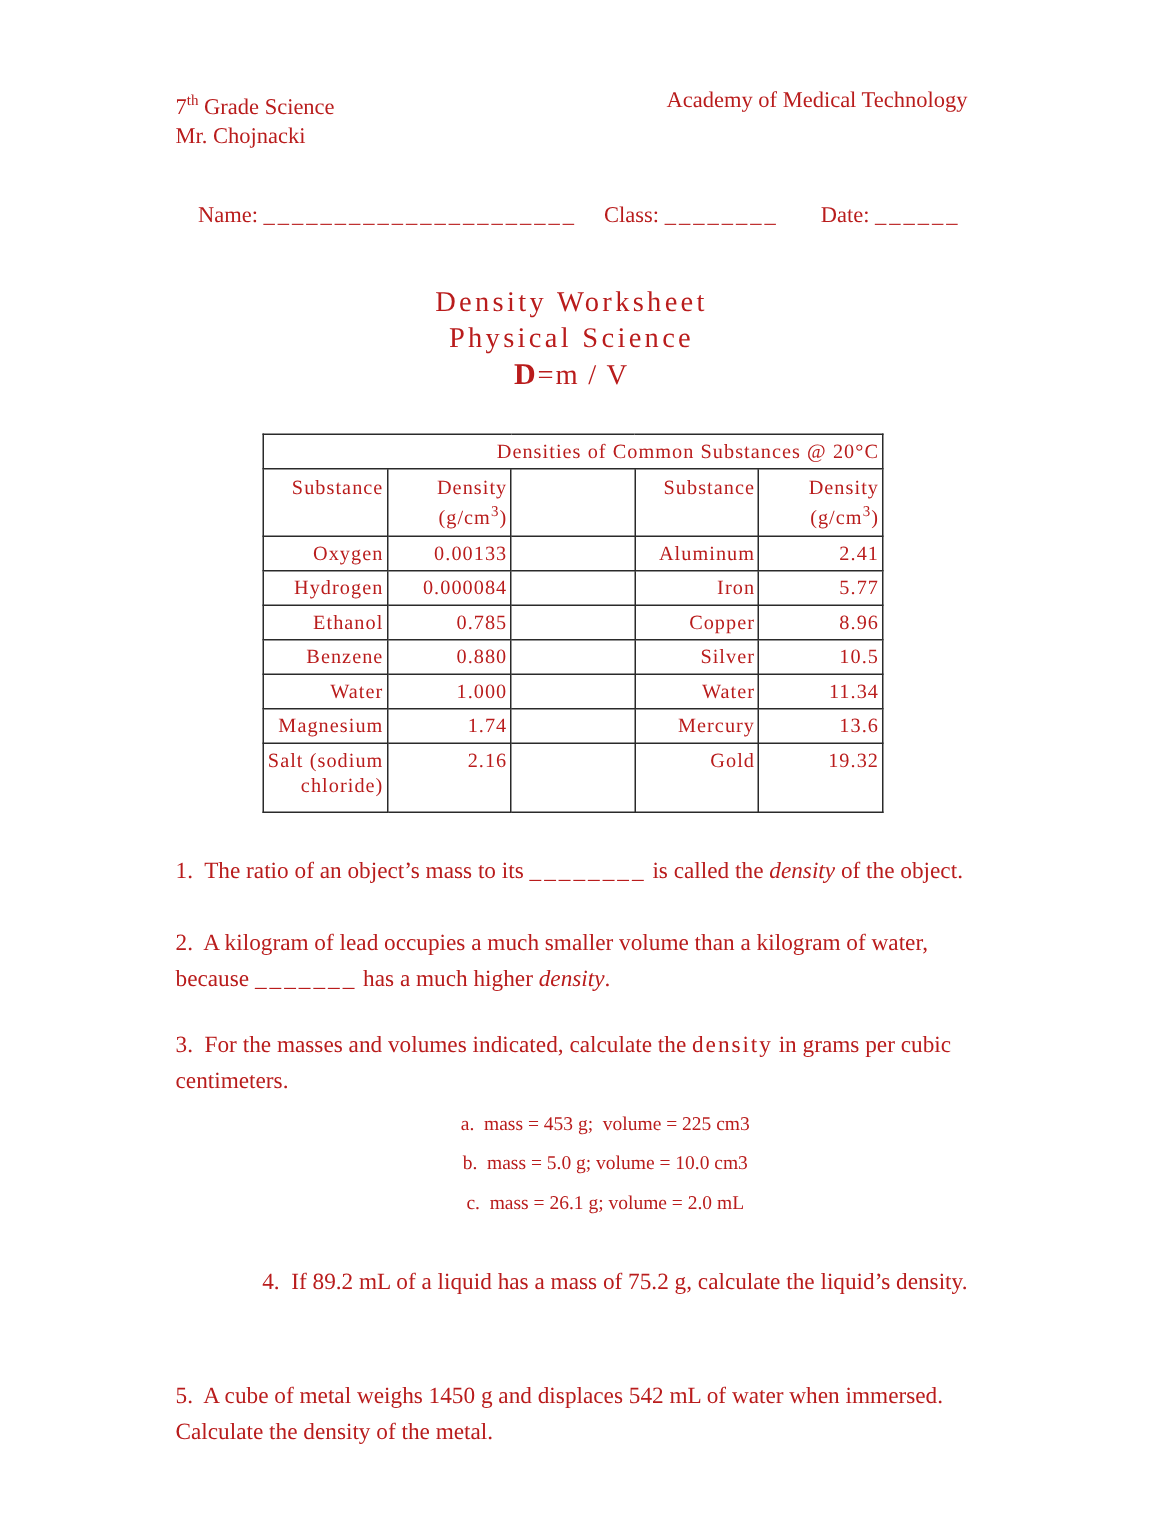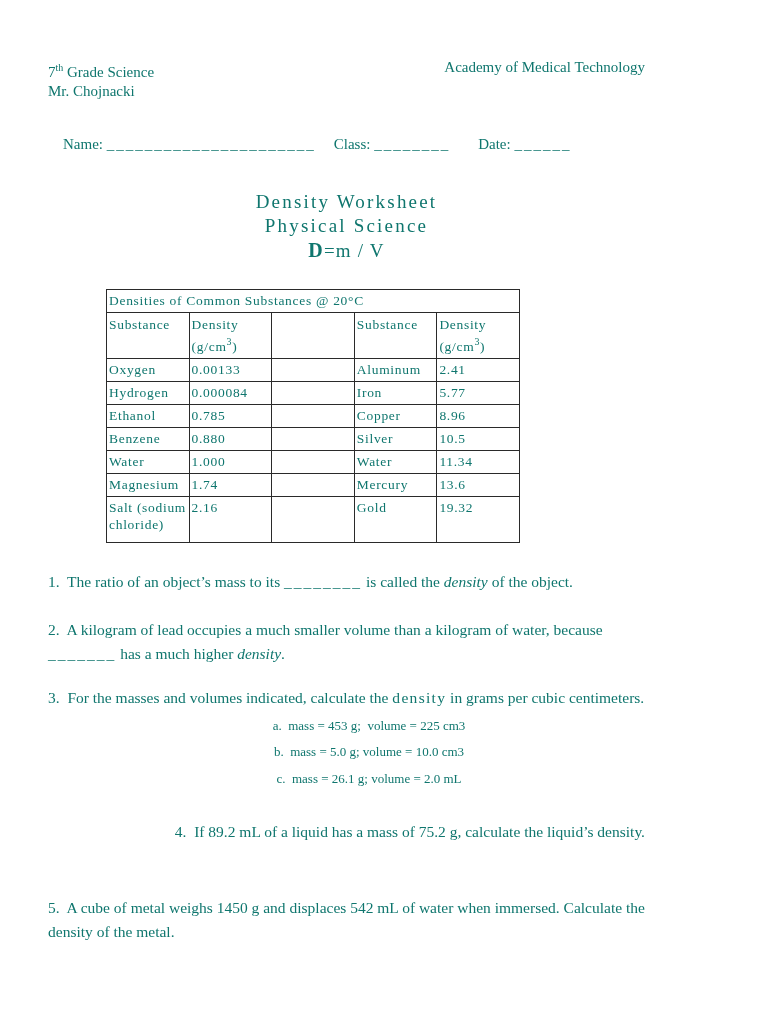--- a/index.html
+++ b/index.html
@@ -3,23 +3,23 @@
 <meta charset="utf-8">
 <style>
   html, body { margin: 0; padding: 0; background: #ffffff; }
   .page {
     position: relative;
     width: 768px;
     height: 1024px;
     margin: 0 auto;
     background: #ffffff;
     box-sizing: border-box;
-    padding: 58px 123px 0 48px;
+    padding: 58px 123px 0 117px;
     font-family: "Liberation Serif", serif;
-    color: #0f766e;
+    color: #b91c1c;
     overflow: hidden;
   }
   
   .header { display: flex; justify-content: space-between; align-items: flex-start; }
   .header-left { font-size: 15px; line-height: 19px; }
   .header-right { font-size: 15px; line-height: 19px; text-align: right; }
   sup { font-size: 10px; }
   
   .fields-line { margin-top: 18px; font-size: 15px; white-space: pre; }
   .blank { letter-spacing: 2px; }
@@ -33,21 +33,21 @@
   .title-formula b { font-size: 20px; font-weight: bold; }
   
   table.density {
     margin: 26px 0 0 58px;
     border-collapse: collapse;
     table-layout: fixed;
     width: 414px;
   }
   table.density td {
     border: 1.5px solid #2a2a2a;
-    text-align: left;
+    text-align: right;
     vertical-align: top;
     font-size: 13.5px;
     letter-spacing: 0.7px;
     padding: 2px 2px 3px 2px;
     line-height: 17px;
     overflow: hidden;
   }
   td.caption-cell { font-size: 14px; letter-spacing: 1.2px; padding: 2px 0 3px 0; }
   tr.head-row td { height: 37px; padding-top: 3px; }
   tr.data-row td { height: 17px; }

